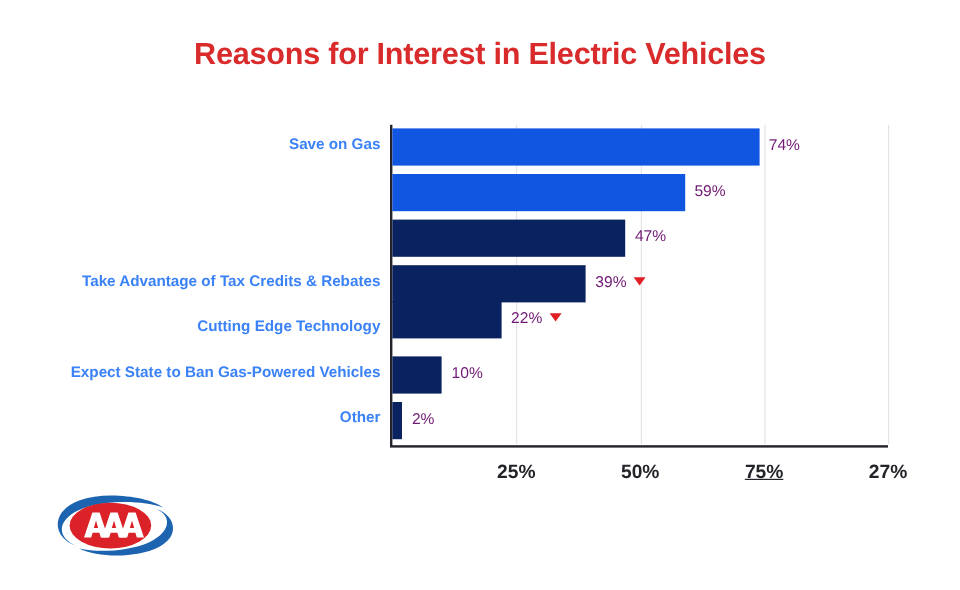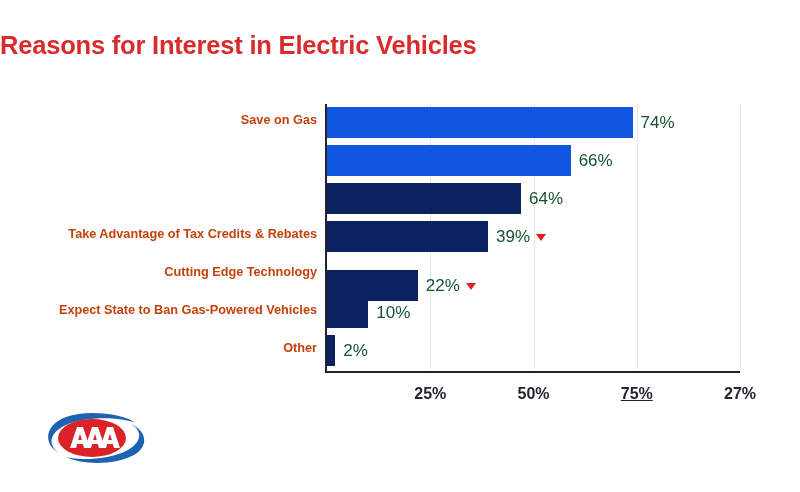--- a/index.html
+++ b/index.html
@@ -20,21 +20,21 @@
     inset: 0;
     background: #ffffff;
   }
 
   
   .chart-title {
     position: absolute;
     left: 0;
     top: 33px;
     width: 800px;
-    text-align: left;
+    text-align: center;
     font-size: 25.5px;
     font-weight: bold;
     letter-spacing: -0.2px;
     color: #d92b2b;
     line-height: 1;
     white-space: nowrap;
   }
 
   
   #plot {
@@ -82,34 +82,34 @@
   }
   .bar {
     position: absolute;
     left: 0;
     top: 3px;
     height: 31px;
   }
   .bar-value {
     position: absolute;
     top: 10px;
-    font-size: 17px;
-    color: #14532d;
+    font-size: 13px;
+    color: #701a75;
     white-space: nowrap;
     line-height: 1;
   }
   .cat-label {
     position: absolute;
     right: 0;
     top: 10px;
     width: 300px;
     text-align: right;
     font-size: 12.7px;
     font-weight: bold;
-    color: #c2410c;
+    color: #3b82f6;
     white-space: nowrap;
     line-height: 1;
   }
   .tri-down {
     display: inline-block;
     width: 0;
     height: 0;
     margin-left: 6px;
     vertical-align: 1px;
     border-left: 5px solid transparent;
@@ -154,31 +154,31 @@
   <div class="gridline" style="left: 103.25px;"></div>
       <div class="gridline" style="left: 206.5px;"></div>
       <div class="gridline" style="left: 309.75px;"></div>
       <div class="gridline" style="left: 413px;"></div>
       <div class="band" style="top: 0px;">
         <div class="bar" style="width: 305.62px; background: rgb(17, 86, 224);"></div>
         <div class="bar-value" style="left: 313.62px;"><span>74%</span></div>
       </div>
       <div class="band" style="top: 38px;">
         <div class="bar" style="width: 243.67px; background: rgb(17, 86, 224);"></div>
-        <div class="bar-value" style="left: 251.67px;"><span>66%</span></div>
+        <div class="bar-value" style="left: 251.67px;"><span>59%</span></div>
       </div>
       <div class="band" style="top: 76px;">
         <div class="bar" style="width: 194.11px; background: rgb(10, 34, 96);"></div>
-        <div class="bar-value" style="left: 202.11px;"><span>64%</span></div>
+        <div class="bar-value" style="left: 202.11px;"><span>47%</span></div>
       </div>
       <div class="band" style="top: 114px;">
         <div class="bar" style="width: 161.07px; background: rgb(10, 34, 96);"></div>
         <div class="bar-value" style="left: 169.07px;"><span>39%</span><span class="tri-down" style="border-top-color: rgb(224, 31, 36);"></span></div>
       </div>
-      <div class="band" style="top: 163px;">
+      <div class="band" style="top: 144px;">
         <div class="bar" style="width: 90.86px; background: rgb(10, 34, 96);"></div>
         <div class="bar-value" style="left: 98.86px;"><span>22%</span><span class="tri-down" style="border-top-color: rgb(224, 31, 36);"></span></div>
       </div>
       <div class="band" style="top: 190px;">
         <div class="bar" style="width: 41.3px; background: rgb(10, 34, 96);"></div>
         <div class="bar-value" style="left: 49.3px;"><span>10%</span></div>
       </div>
       <div class="band" style="top: 228px;">
         <div class="bar" style="width: 8.26px; background: rgb(10, 34, 96);"></div>
         <div class="bar-value" style="left: 16.26px;"><span>2%</span></div>

